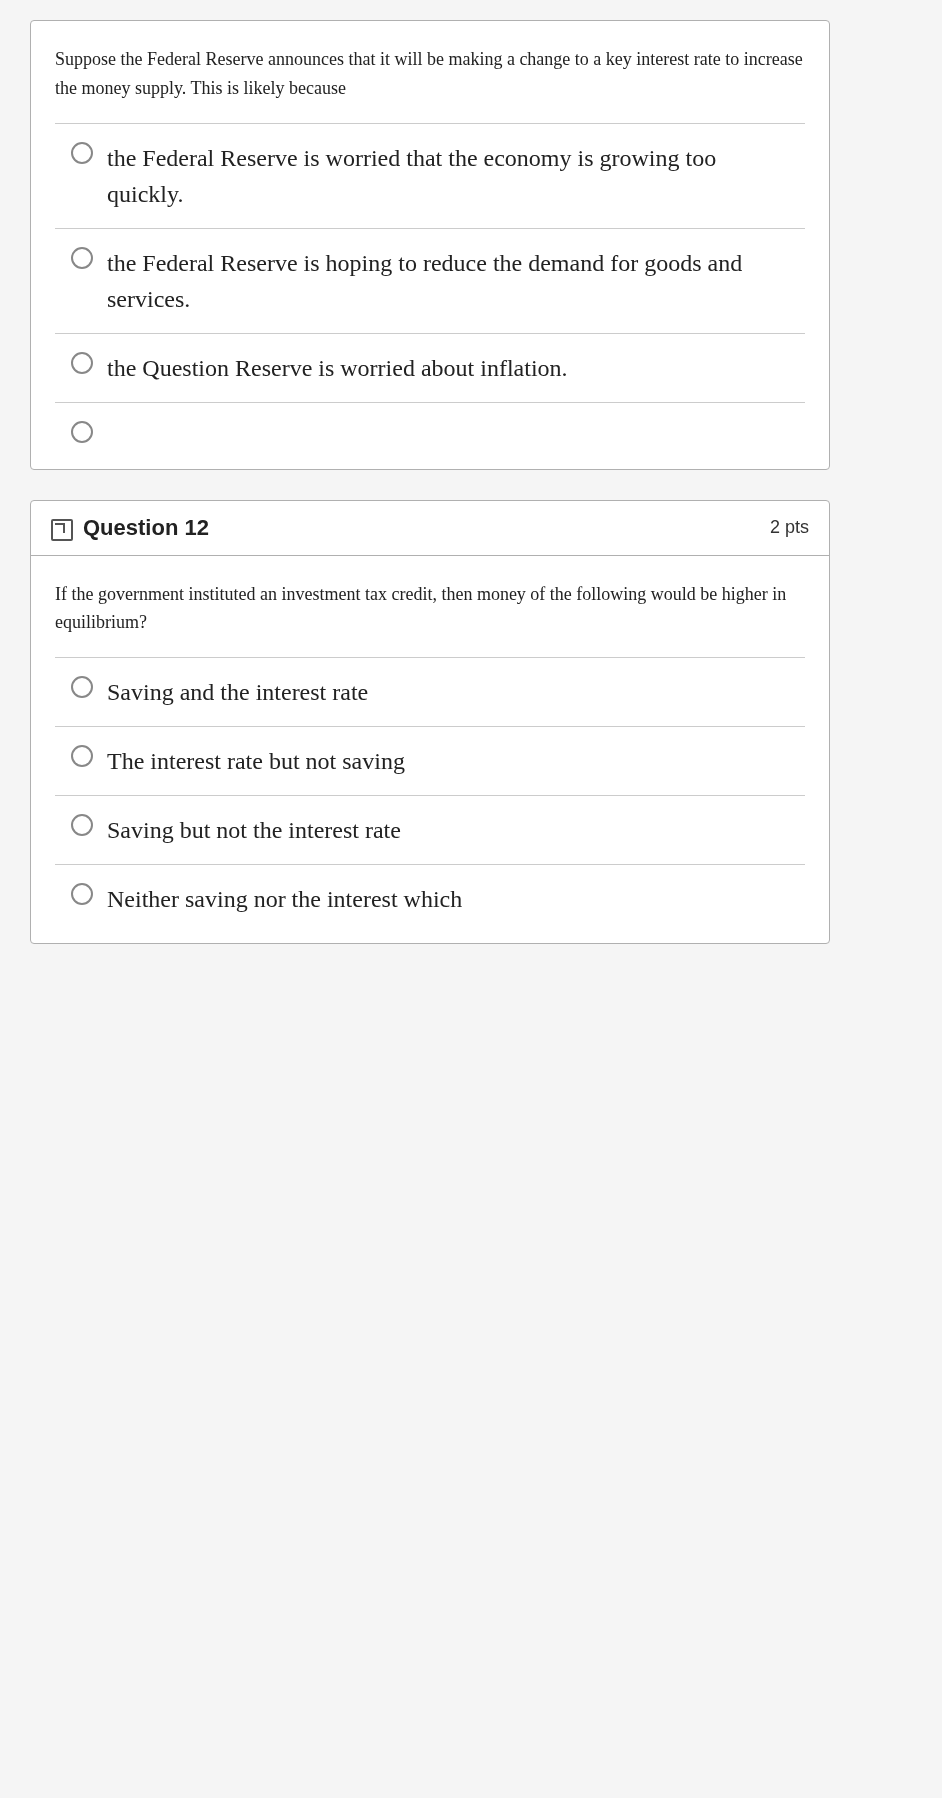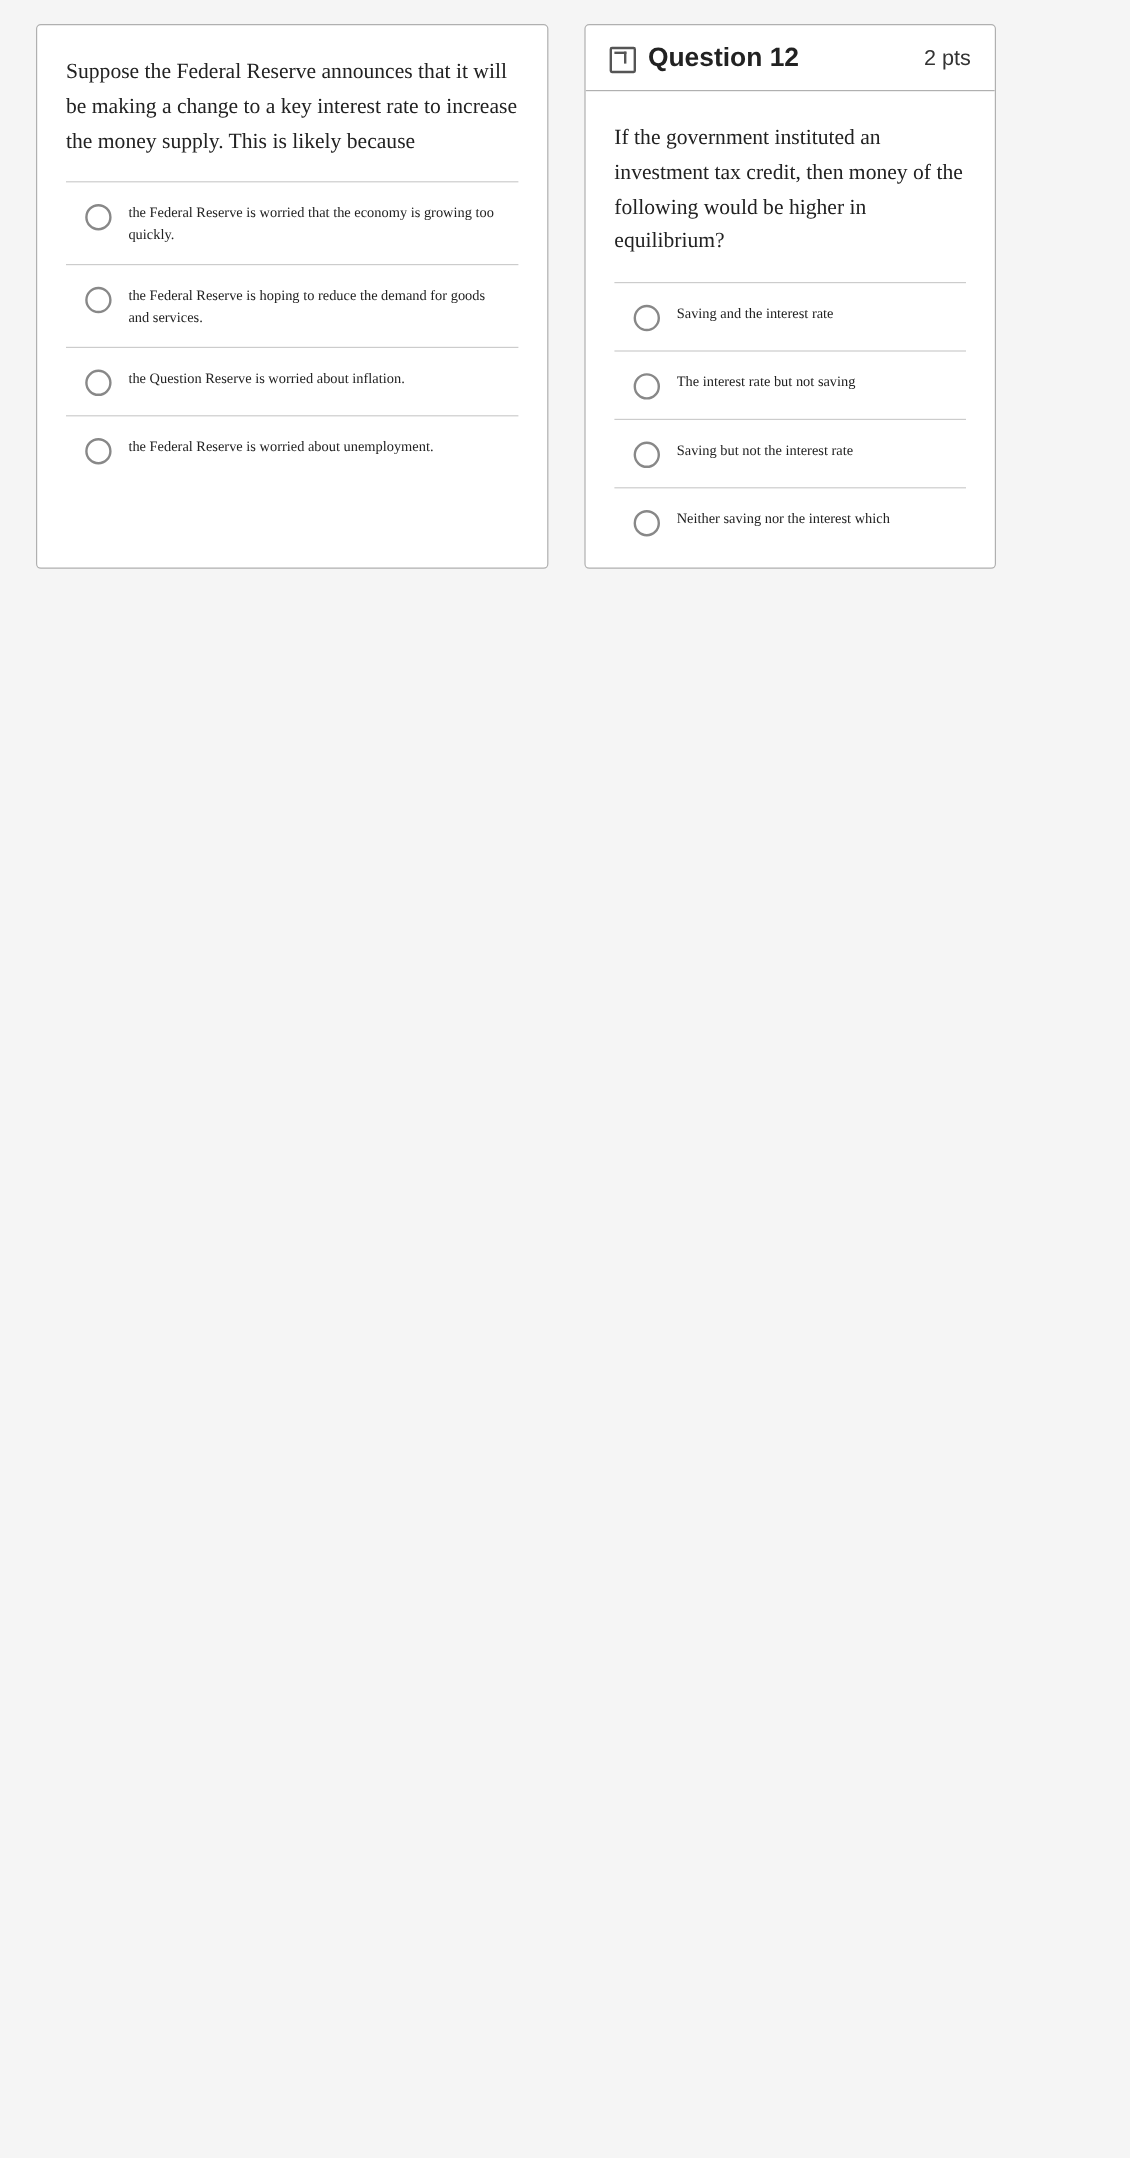--- a/index.html
+++ b/index.html
@@ -14,21 +14,21 @@
       font-size: 18px;
       color: #222;
       width: 942px;
       min-height: 1798px;
     }
 
     .page-wrapper {
       width: 860px;
       padding: 20px 30px;
       display: flex;
-      flex-direction: row;
+      flex-direction: column;
       gap: 30px;
     }
 
     .question-card {
       background: #fff;
       border: 1.5px solid #b0b0b0;
       border-radius: 4px;
       overflow: hidden;
     }
 
@@ -113,21 +113,21 @@
       width: 22px;
       height: 22px;
       border: 2px solid #888;
       border-radius: 50%;
       flex-shrink: 0;
       margin-top: 2px;
       background: #fff;
     }
 
     .option-text {
-      font-size: 12px;
+      font-size: 24px;
       line-height: 1.5;
     }
   </style>
 </head>
 <body>
 
 <div class="page-wrapper">
 
   <div class="question-card">
     <div class="question-body">
@@ -140,21 +140,20 @@
         <li class="option-item">
           <span class="radio-circle"></span>
           <span class="option-text">the Federal Reserve is hoping to reduce the demand for goods and services.</span>
         </li>
         <li class="option-item">
           <span class="radio-circle"></span>
           <span class="option-text">the Question Reserve is worried about inflation.</span>
         </li>
         <li class="option-item">
           <span class="radio-circle"></span>
-          <span class="option-text">the Federal Reserve is worried about unemployment.</span>
         </li>
       </ul>
     </div>
   </div>
 
   <div class="question-card">
     <div class="question-header">
       <div class="question-title-row">
         <div class="question-flag-icon"></div>
         <span class="question-title">Question 12</span>

